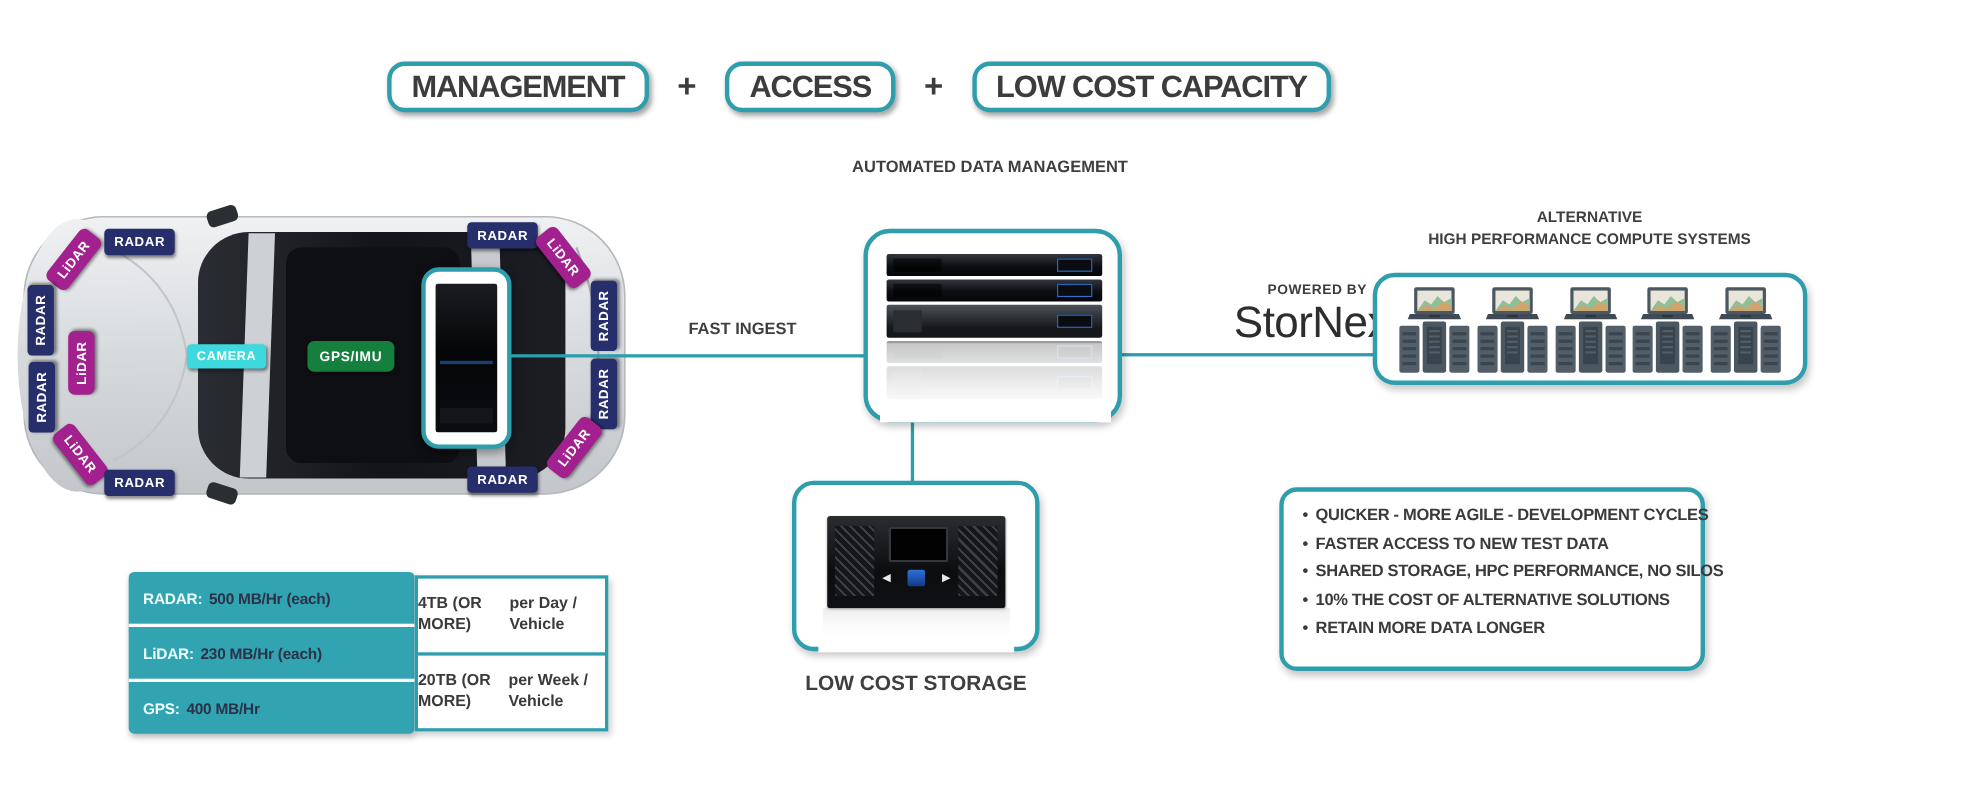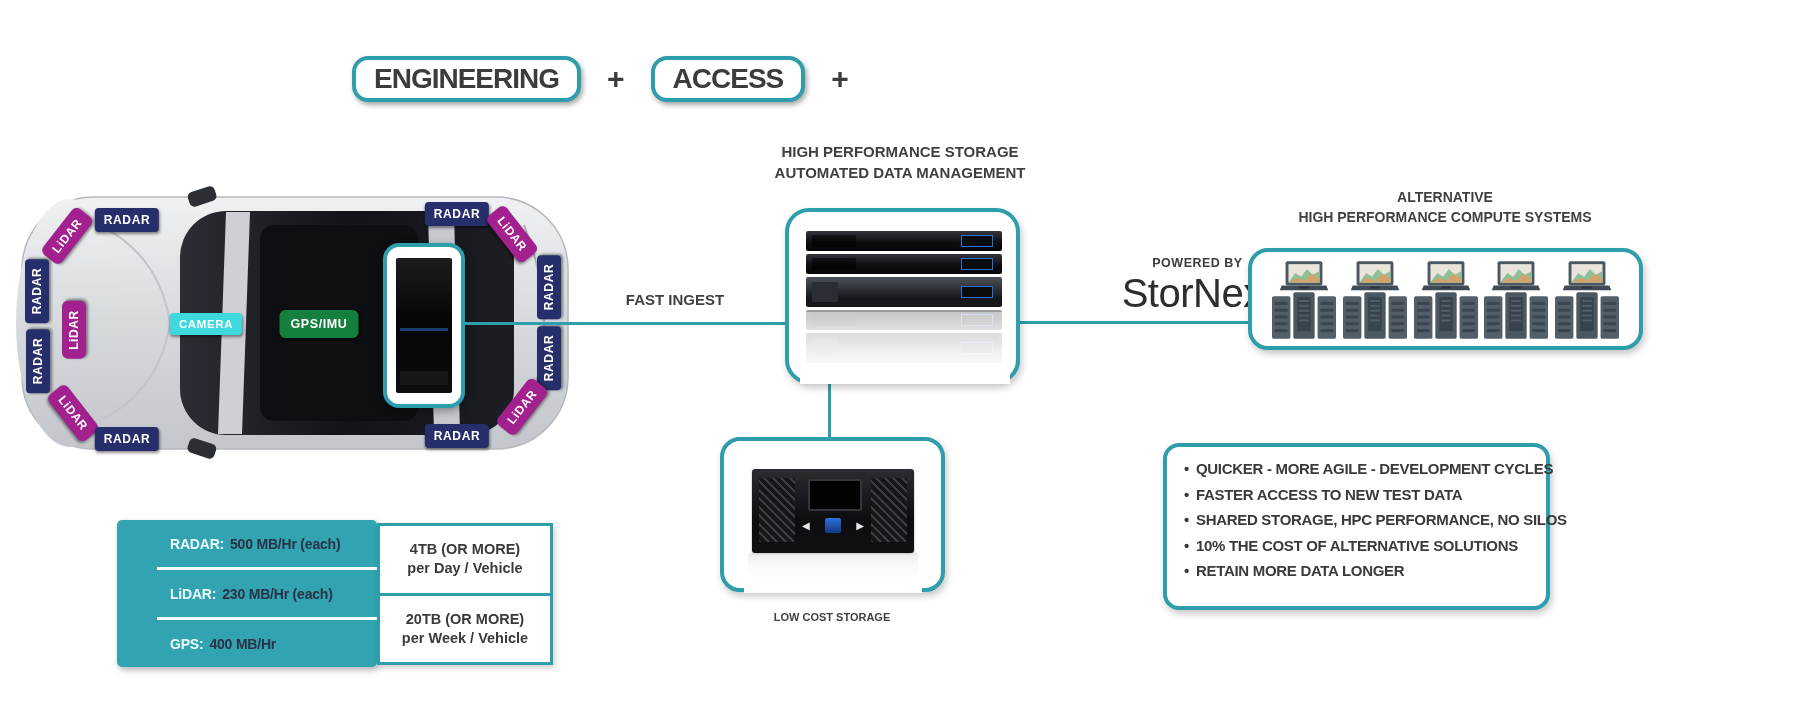--- a/index.html
+++ b/index.html
@@ -85,41 +85,42 @@
   
   .benefits{padding:13px 12px 8px 17px;}
   .benefit{font-size:15px;font-weight:bold;letter-spacing:-.3px;color:#3a3a3a;
        margin-bottom:8.5px;white-space:nowrap;}
   .benefit::before{content:"\2022";margin-right:7px;}
 
   
   .rate-panel{position:absolute;left:117px;top:520px;width:260px;height:147px;background:#31A3B1;
        border-radius:5px;box-shadow:2px 3px 6px rgba(0,0,0,.3);display:flex;flex-direction:column;}
   .rate-row{flex:1;display:flex;align-items:center;padding-left:13px;font-size:14px;font-weight:bold;
-       letter-spacing:-.2px;white-space:nowrap;border-bottom:3px solid #fff;margin-left:40px;}
+       letter-spacing:-.2px;white-space:nowrap;border-bottom:3px solid #fff;}
   .rate-row:last-child{border-bottom:none;}
   .rate-row .lab{color:#eafcff;margin-right:6px;}
   .rate-row .val{color:#2b3147;}
   .sum-panel{position:absolute;left:377px;top:523px;width:176px;height:142px;background:#fff;
        border:3px solid #2E9DAC;box-sizing:border-box;display:flex;flex-direction:column;
        box-shadow:2px 3px 6px rgba(0,0,0,.2);}
-  .sum-cell{flex:1;display:flex;flex-direction:column;align-items:center;justify-content:center;
+  .sum-cell{flex:1;display:flex;align-items:center;justify-content:center;
        font-size:14.5px;font-weight:bold;color:#3a3a3a;line-height:19px;}
   .sum-cell:first-child{border-bottom:3px solid #2E9DAC;}
 </style>
 </head>
 <body>
 
 <div class="canvas">
 
   <div class="pill-row">
-    <div class="pill">ENGINEERING</div>
+    <div class="pill">MANAGEMENT</div>
     <div class="plus">+</div>
     <div class="pill">ACCESS</div>
     <div class="plus">+</div>
+    <div class="pill">LOW COST CAPACITY</div>
   </div>
 
   <svg class="car-svg" width="570" height="275" viewBox="0 0 570 275">
     <defs>
       <linearGradient id="bodyGrad" x1="0" y1="0" x2="0" y2="1">
         <stop offset="0" stop-color="#eff1f3"></stop>
         <stop offset=".5" stop-color="#d7dadd"></stop>
         <stop offset="1" stop-color="#c3c6ca"></stop>
       </linearGradient>
       <linearGradient id="cabGrad" x1="0" y1="0" x2="1" y2="0">
@@ -166,21 +167,20 @@
   <div class="line" style="left:828px;top:381px;width:3px;height:58px;"></div>
 
   <div class="label-sm" style="left:595px;top:291px;width:160px;text-align:center;font-size:15px;">FAST INGEST</div>
 
   <div class="powered">
     <div class="small">POWERED BY</div>
     <div class="brand">StorNext</div>
   </div>
 
   <div class="label-sm" style="left:740px;top:141px;width:320px;text-align:center;font-size:15px;line-height:21px;">
-    <div>HIGH PERFORMANCE STORAGE</div>
     <div>AUTOMATED DATA MANAGEMENT</div>
   </div>
 
   <div class="tealbox" style="left:785px;top:208px;width:235px;height:176px;border-radius:24px;"></div>
   <div class="rack">
     <div class="srv">
         <div class="vent"></div>
         <div class="led"></div>
       </div>
     <div class="srv">
@@ -210,21 +210,21 @@
     <div class="ventR"></div>
     <div class="screen"></div>
     <div class="ctrl">
       <span>◀</span>
       <span class="lcd"></span>
       <span>▶</span>
     </div>
   </div>
   <div class="tape-fade"></div>
   <div class="tape-fade2"></div>
-  <div class="label-sm" style="left:732px;top:611px;width:200px;text-align:center;font-size:11px;">LOW COST STORAGE</div>
+  <div class="label-sm" style="left:732px;top:611px;width:200px;text-align:center;font-size:19px;">LOW COST STORAGE</div>
 
   <div class="label-sm" style="left:1245px;top:187px;width:400px;text-align:center;font-size:14px;line-height:20px;">
     <div>ALTERNATIVE</div>
     <div>HIGH PERFORMANCE COMPUTE SYSTEMS</div>
   </div>
   <div class="tealbox" style="left:1248px;top:248px;width:395px;height:102px;border-radius:20px;"></div>
   <div class="eng-inner">
 
     <svg width="64" height="80" viewBox="0 0 66 82">
         <rect x="14" y="0" width="38" height="25" rx="2" fill="#4b5761"></rect>

